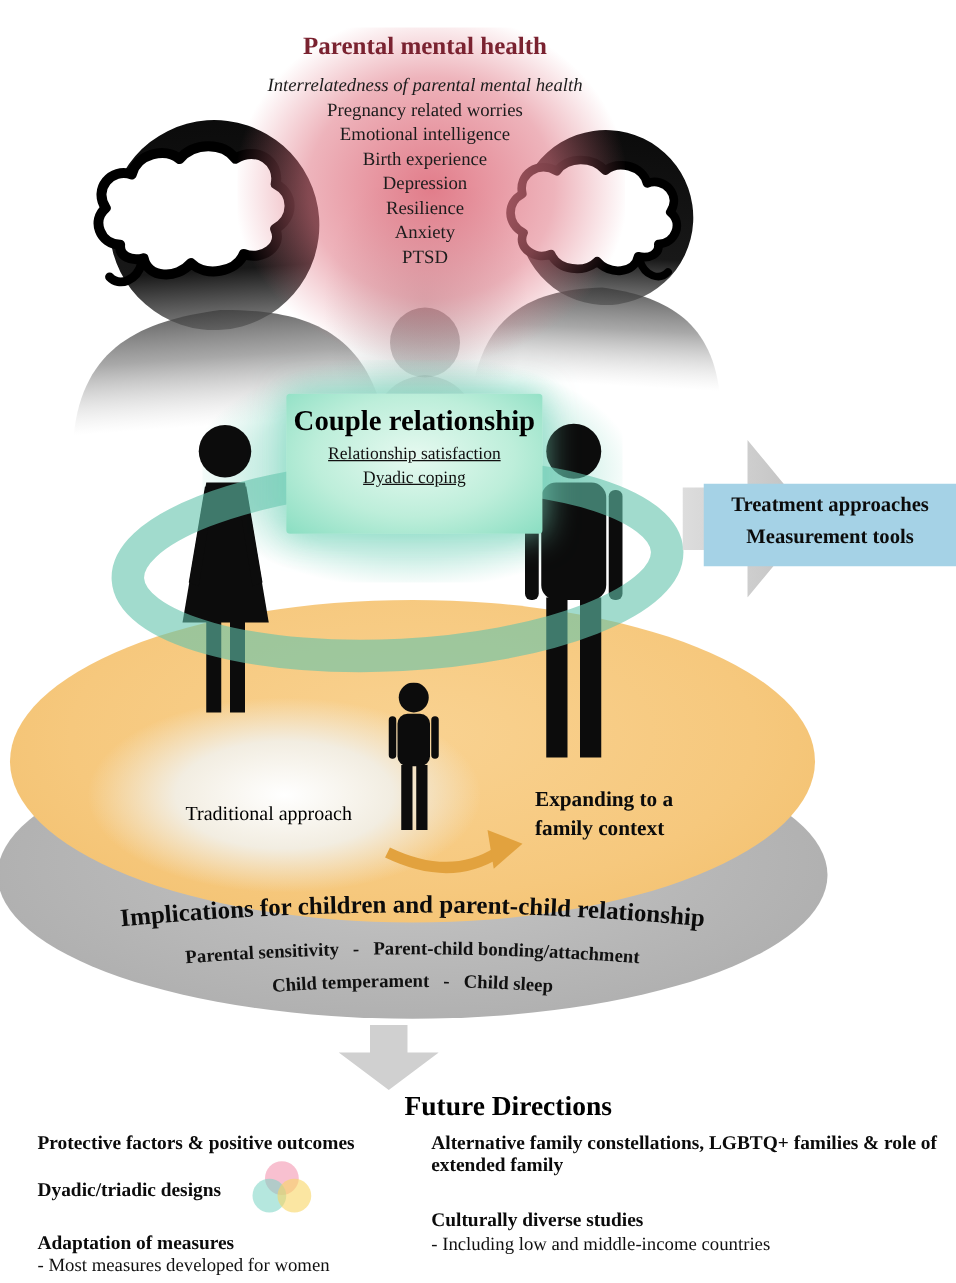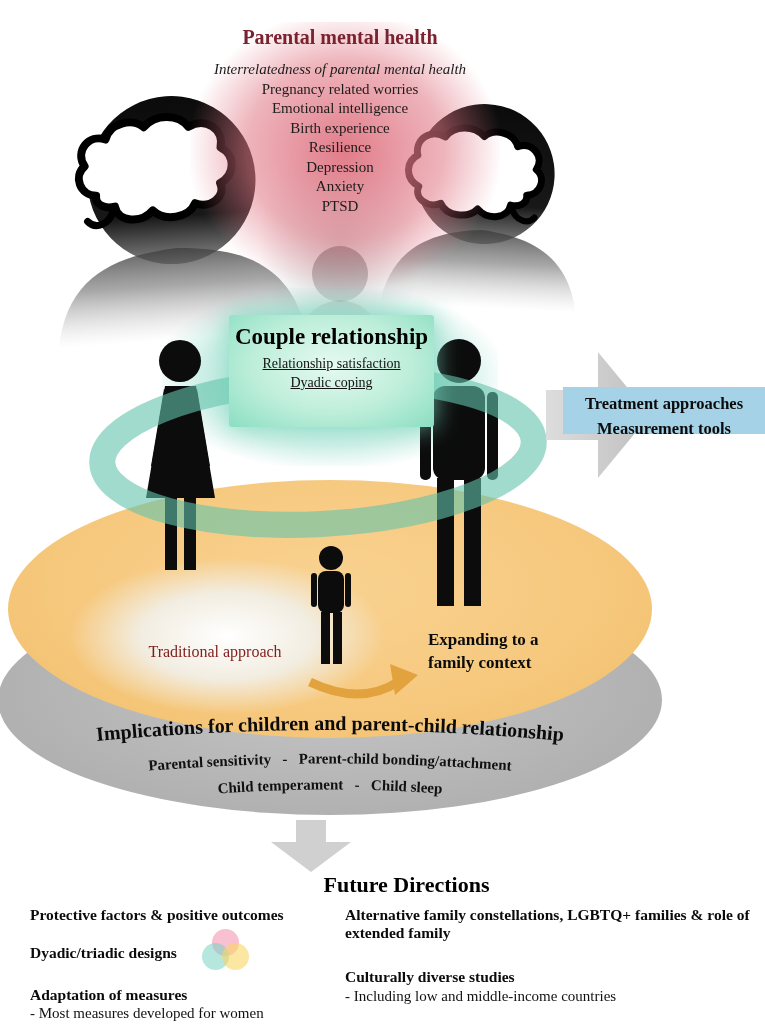--- a/index.html
+++ b/index.html
@@ -21,32 +21,32 @@
   
   .teal-glow{left:162px;top:288px;width:336px;height:178px;
     background:radial-gradient(ellipse at 50% 50%, rgba(120,212,188,.85) 0%, rgba(120,212,188,.35) 55%, rgba(120,212,188,0) 75%);}
   .couple-box{left:229px;top:315px;width:205px;height:112px;text-align:center;
     background:radial-gradient(ellipse at 50% 45%, #e6f9f0 0%, #bdeeda 55%, #8adec2 100%);
     border-radius:3px;box-shadow:0 0 26px rgba(120,212,188,.8);}
   .couple-title{font-size:23px;font-weight:bold;color:#000;padding-top:9px;}
   .c-item{display:block;font-size:14px;line-height:19px;color:#111;text-decoration:underline;}
   .couple-items{margin-top:4px;}
   
-  .blue-box{left:563px;top:387px;width:202px;height:47px;background:#a5d2e6;
+  .blue-box{left:563px;top:387px;width:202px;height:66px;background:#a5d2e6;
     text-align:center;}
   .blue-line{display:block;font-size:16.5px;font-weight:bold;line-height:25px;color:#0b0b0b;}
   .blue-box .pad{padding-top:4px;}
   
   .gray-ellipse{left:-2px;top:585px;width:664px;height:230px;border-radius:50%;
     background:radial-gradient(ellipse at 50% 45%, #c6c6c6 0%, #aeaeae 80%, #a5a5a5 100%);}
   .orange-ellipse{left:8px;top:480px;width:644px;height:258px;border-radius:50%;
     background:radial-gradient(ellipse at 50% 42%, #f9d291 0%, #f6c87d 60%, #f1bd68 100%);}
   .white-ellipse{left:70px;top:558px;width:315px;height:156px;border-radius:50%;
     background:radial-gradient(closest-side, #ffffff 0%, #f2ede1 55%, rgba(246,200,125,0) 100%);}
-  .traditional-label{left:110px;top:643px;width:210px;text-align:center;font-size:16px;color:#7f1d1d;}
+  .traditional-label{left:110px;top:643px;width:210px;text-align:center;font-size:16px;color:#000000;}
   .expanding-label{left:428px;top:628px;width:155px;font-size:17px;font-weight:bold;line-height:23px;color:#0b0b0b;}
   
   .future-title{left:0;top:872px;width:765px;text-align:center;font-size:22px;font-weight:bold;color:#000;padding-left:24px;}
   .fd{font-size:15.5px;font-weight:bold;color:#0b0b0b;}
   .fd-sub{font-size:15px;font-weight:normal;color:#111;}
   .venn{left:202px;top:929px;width:50px;height:46px;}
   .venn i{position:absolute;width:27px;height:27px;border-radius:50%;display:block;}
   .venn .v-pink{left:10px;top:0;background:rgba(243,140,170,.55);}
   .venn .v-teal{left:0;top:14px;background:rgba(120,212,195,.55);}
   .venn .v-yellow{left:20px;top:14px;background:rgba(248,214,100,.60);}
@@ -137,22 +137,22 @@
     </g>
   </svg>
 
   <div class="abs pink-glow"></div>
   <div class="abs parental-block">
     <div class="parental-title">Parental mental health</div>
     <span class="p-item it">Interrelatedness of parental mental health</span>
     <span class="p-item">Pregnancy related worries</span>
     <span class="p-item">Emotional intelligence</span>
     <span class="p-item">Birth experience</span>
+    <span class="p-item">Depression</span>
     <span class="p-item">Resilience</span>
-    <span class="p-item">Depression</span>
     <span class="p-item">Anxiety</span>
     <span class="p-item">PTSD</span>
   </div>
 
   <div class="abs teal-glow"></div>
 
   <svg class="abs" style="left:118px;top:338px;" width="125" height="236" viewBox="0 0 125 236">
     <g fill="#0c0c0c">
       <circle cx="62" cy="23" r="21"></circle>
       <path d="M47 48 L78 48 L97 160 L28 160 Z"></path>

